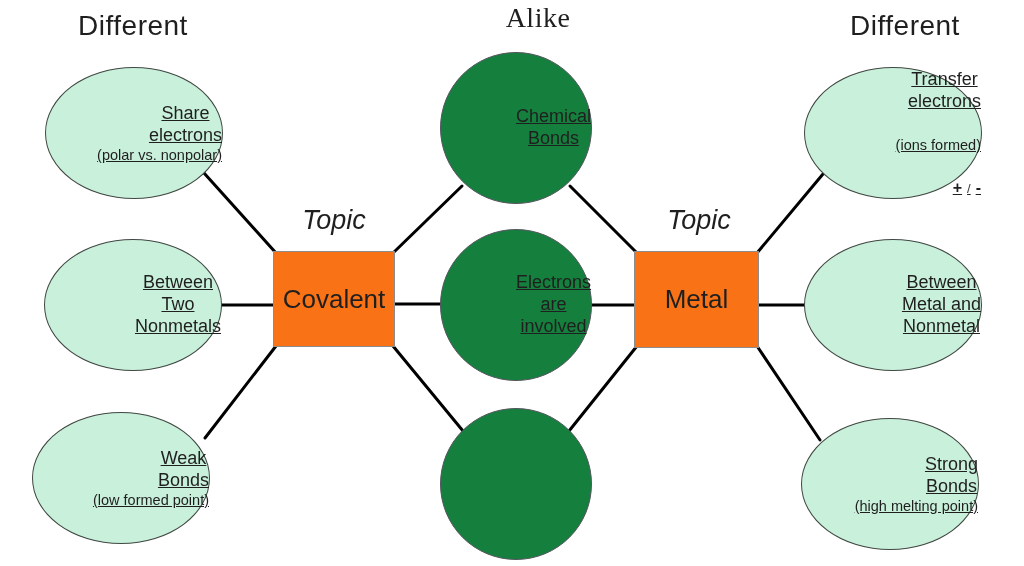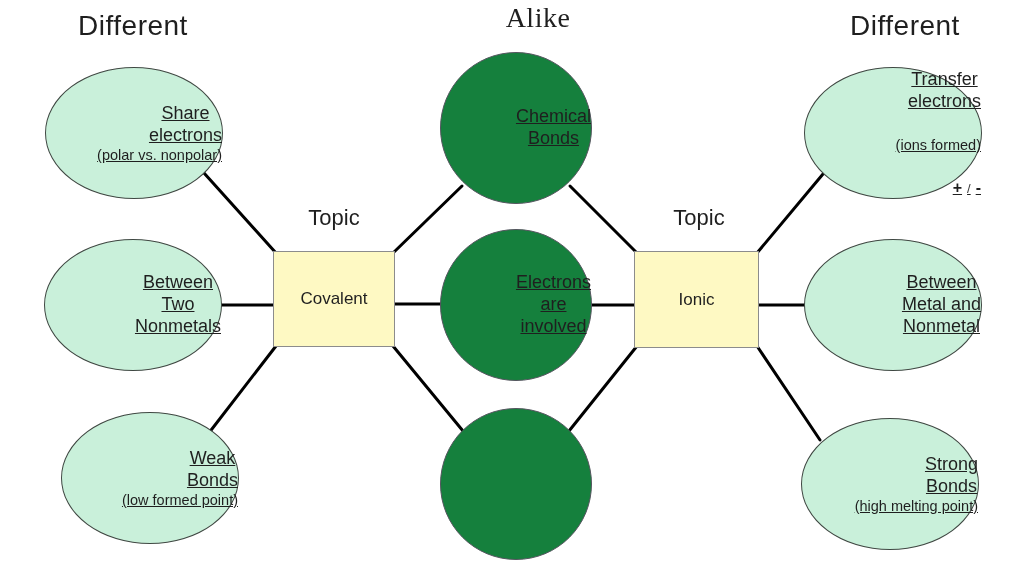--- a/index.html
+++ b/index.html
@@ -34,23 +34,24 @@
     z-index: 2;
     white-space: nowrap;
   }
   .heading-left   { left: 133px; top: 10px; }
   .heading-center { left: 538px; top: 2px; font-family: Liberation Serif, serif;  }
   .heading-right  { left: 905px; top: 10px; }
 
   .topic-label {
     position: absolute;
     transform: translateX(-50%);
-    font-size: 22px;
+    font-size: 27px;
     z-index: 2;
     white-space: nowrap;
+    font-style: italic;
   }
   .topic-label-left  { left: 334px; top: 205px; }
   .topic-label-right { left: 699px; top: 205px; }
 
   .bubble {
     position: absolute;
     border-radius: 50%;
     display: flex;
     flex-direction: column;
     align-items: flex-end;
@@ -64,21 +65,21 @@
     background: #c9f0da;
     border: 1.5px solid #3f4742;
   }
   .bubble-lavender {
     width: 152px; height: 152px;
     background: #15803d;
     border: 1.5px solid #55555f;
   }
   .pos-l1 { left: 45px;  top: 67px;  }
   .pos-l2 { left: 44px;  top: 239px; }
-  .pos-l3 { left: 61px;  top: 412px; }
+  .pos-l3 { left: 32px;  top: 412px; }
   .pos-r1 { left: 804px; top: 67px; gap: 24px;  }
   .pos-r2 { left: 804px; top: 239px; }
   .pos-r3 { left: 801px; top: 418px; }
   .pos-c1 { left: 440px; top: 52px;  }
   .pos-c2 { left: 440px; top: 229px; }
   .pos-c3 { left: 440px; top: 408px; }
 
   .bubble-title {
     font-size: 18px;
     line-height: 1.22;
@@ -100,26 +101,26 @@
   }
   .signs-sep {
     font-weight: normal;
     font-size: 13px;
     margin: 0 5px;
     color: #3a3a3a;
   }
 
   .topic-box {
     position: absolute;
-    background: #fef9c3;
+    background: #f97316;
     border: 1.5px solid #8c8c8c;
     display: flex;
     align-items: center;
     justify-content: center;
-    font-size: 17px;
+    font-size: 26px;
     z-index: 1;
   }
   .topic-box-left  { left: 273px; top: 251px; width: 122px; height: 96px; }
   .topic-box-right { left: 634px; top: 251px; width: 125px; height: 97px; }
 </style>
 </head>
 <body>
 
 <svg id="connector-layer" viewBox="0 0 1024 566" xmlns="http://www.w3.org/2000/svg" aria-hidden="true">
 
@@ -144,21 +145,21 @@
 <div class="heading heading-center">Alike</div>
 <div class="heading heading-right">Different</div>
 
 <div class="topic-label topic-label-left">Topic</div>
 <div class="topic-label topic-label-right">Topic</div>
 
 <div class="topic-box topic-box-left">
   <span>Covalent</span>
 </div>
 <div class="topic-box topic-box-right">
-  <span>Ionic</span>
+  <span>Metal</span>
 </div>
 
 <div class="bubble bubble-green pos-l1">
   <div class="bubble-title">Share
 electrons</div>
   <div class="bubble-note">(polar vs. nonpolar)</div>
 </div>
 <div class="bubble bubble-green pos-l2">
   <div class="bubble-title">Between
 Two

